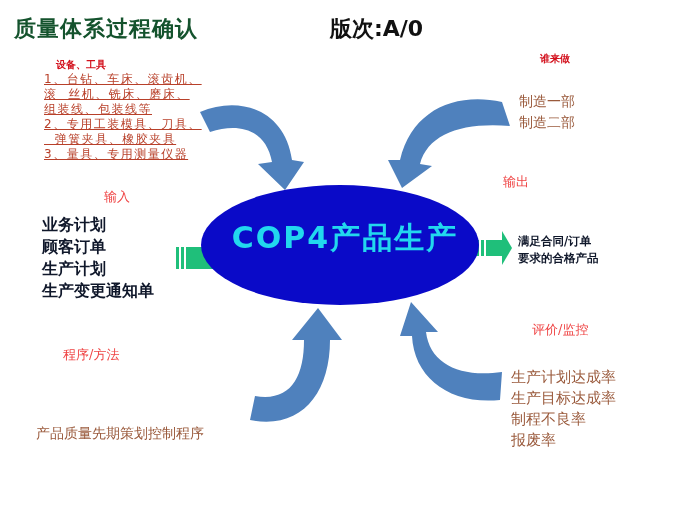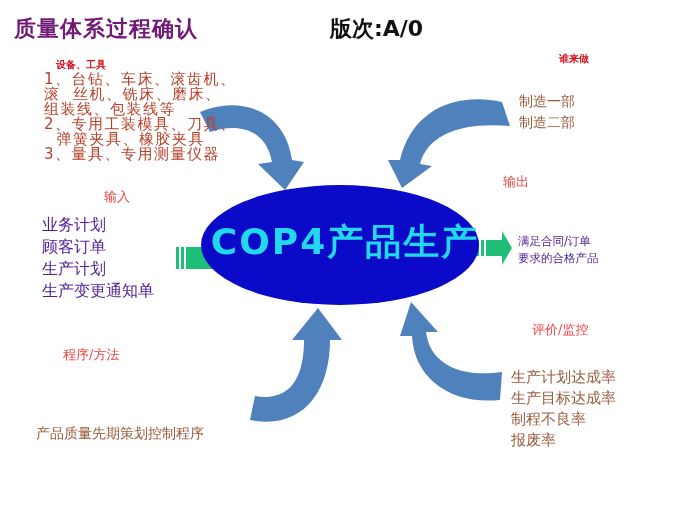--- a/index.html
+++ b/index.html
@@ -1,34 +1,34 @@
 <!DOCTYPE html>
 <html><head>
 <meta charset="utf-8">
 <style>
   html, body { margin: 0; padding: 0; background: #ffffff; }
   body { width: 677px; height: 508px; position: relative; overflow: hidden;
          font-family: "DejaVu Sans", sans-serif; }
   .abs { position: absolute; white-space: nowrap; }
-  .title { left: 14px; top: 14px; font-size: 22px; font-weight: bold; color: #701a75; letter-spacing: 1px; }
+  .title { left: 14px; top: 14px; font-size: 22px; font-weight: bold; color: #14532d; letter-spacing: 1px; }
   .version { left: 330px; top: 14px; font-size: 22px; font-weight: bold; color: #111; }
   .red-head { font-weight: bold; color: #d3101c; font-size: 10px; }
-  .equip-list { left: 44px; top: 72px; font-size: 15px; line-height: 15px; color: #b8402a; letter-spacing: 1.5px; }
+  .equip-list { left: 44px; top: 72px; font-size: 12px; line-height: 15px; color: #b8402a; letter-spacing: 1.5px; text-decoration: underline; }
   .equip-list div { white-space: pre; }
   .gold { color: #ef4444; font-size: 13px; font-family: "DejaVu Serif", serif; }
-  .brown-bold { color: #4c1d95; font-weight: normal; }
+  .brown-bold { color: #0f172a; font-weight: bold; }
   .brown-serif { color: #9a5a3c; font-family: "DejaVu Serif", serif; }
   .input-list { left: 42px; top: 214px; font-size: 16px; line-height: 22px; }
   .output-text { left: 518px; top: 233px; font-size: 11.5px; line-height: 17px; }
   .who-list { left: 519px; top: 91px; font-size: 14px; line-height: 21px; }
   .eval-list { left: 511px; top: 367px; font-size: 15px; line-height: 21px; }
   .method-text { left: 36px; top: 425px; font-size: 14px; }
   svg.diagram { position: absolute; left: 0; top: 0; }
   .ellipse-label { position: absolute; left: 200px; top: 218px; width: 290px; text-align: center;
-                   font-size: 36px; font-weight: bold; color: #22d8ee; letter-spacing: 2px; }
+                   font-size: 30px; font-weight: bold; color: #22d8ee; letter-spacing: 2px; }
 </style>
 </head>
 <body>
 
 <svg class="diagram" width="677" height="508" viewBox="0 0 677 508">
 
   <g>
     <path d="M200,112 C240,95 285,110 292,160 L304,162 L285,190 L258,164 L272,162 C266,130 240,122 210,132 Z" fill="#4f81bd"></path>
   </g>
 
@@ -68,21 +68,21 @@
 <div class="abs red-head" style="left:56px; top:58px;">设备、工具</div>
 <div class="abs equip-list">
   <div>1、台钻、车床、滚齿机、</div>
   <div>滚  丝机、铣床、磨床、</div>
   <div>组装线、包装线等</div>
   <div>2、专用工装模具、刀具、</div>
   <div>  弹簧夹具、橡胶夹具</div>
   <div>3、量具、专用测量仪器</div>
 </div>
 
-<div class="abs red-head" style="left:559px; top:52px;">谁来做</div>
+<div class="abs red-head" style="left:540px; top:52px;">谁来做</div>
 <div class="abs who-list brown-serif">
   <div>制造一部</div>
   <div>制造二部</div>
 </div>
 
 <div class="abs gold" style="left:76px; top:188px;margin-left:28px;">输入</div>
 <div class="abs input-list brown-bold">
   <div>业务计划</div>
   <div>顾客订单</div>
   <div>生产计划</div>

